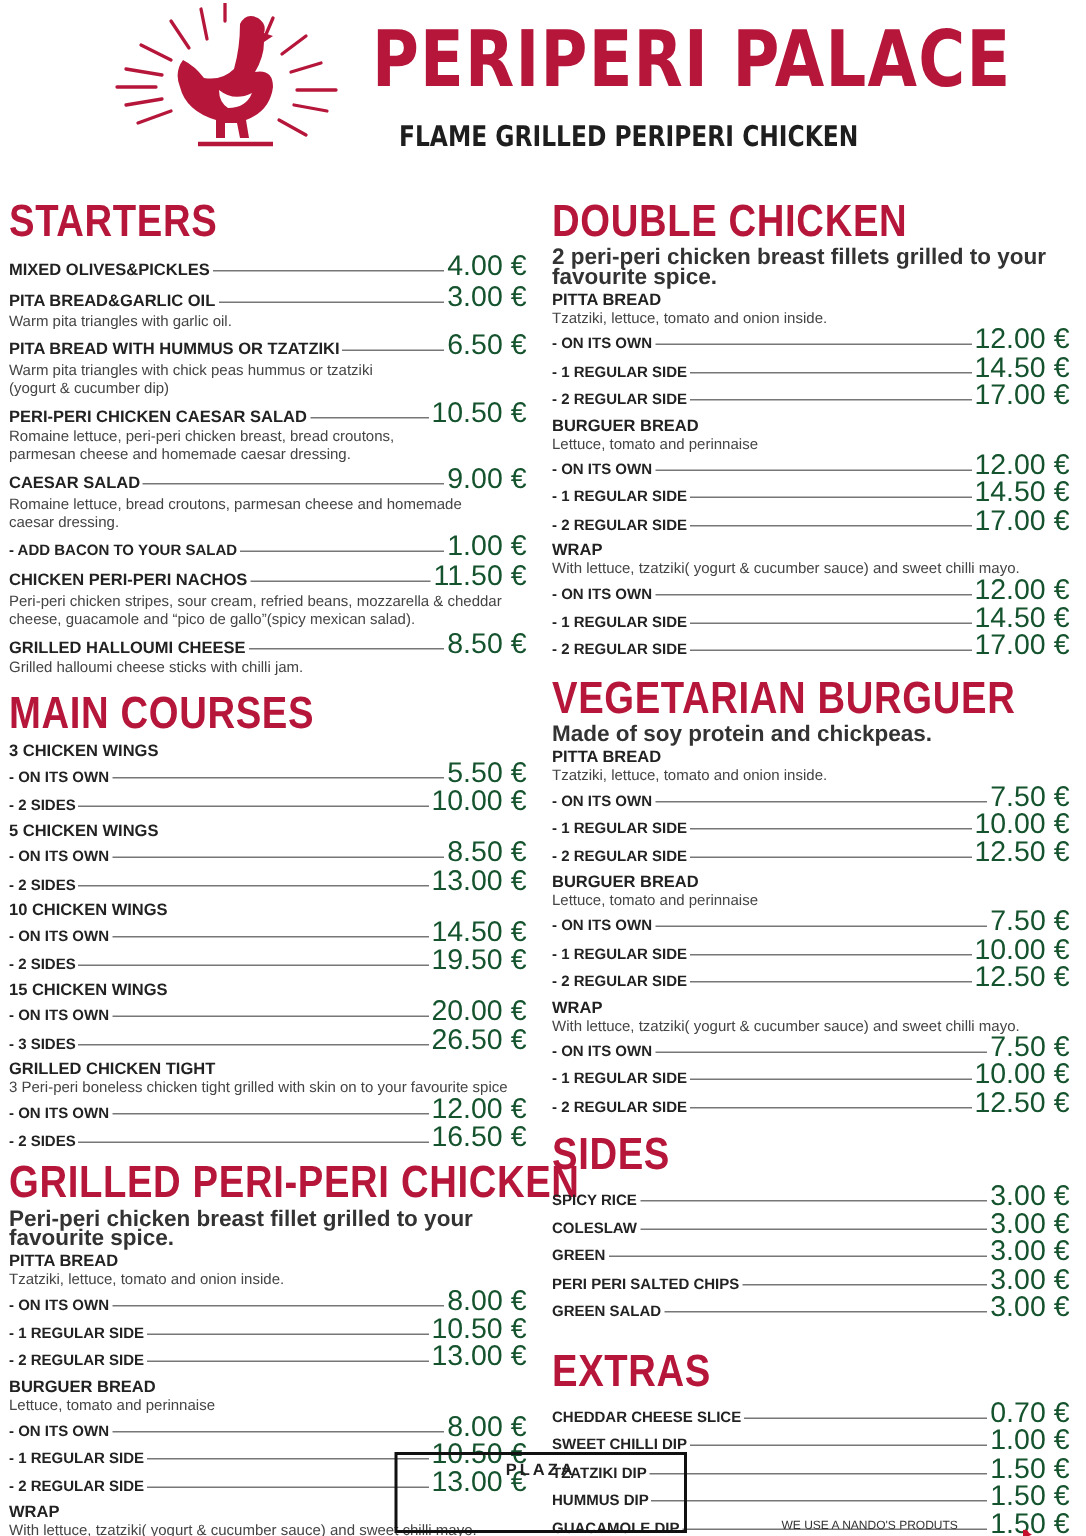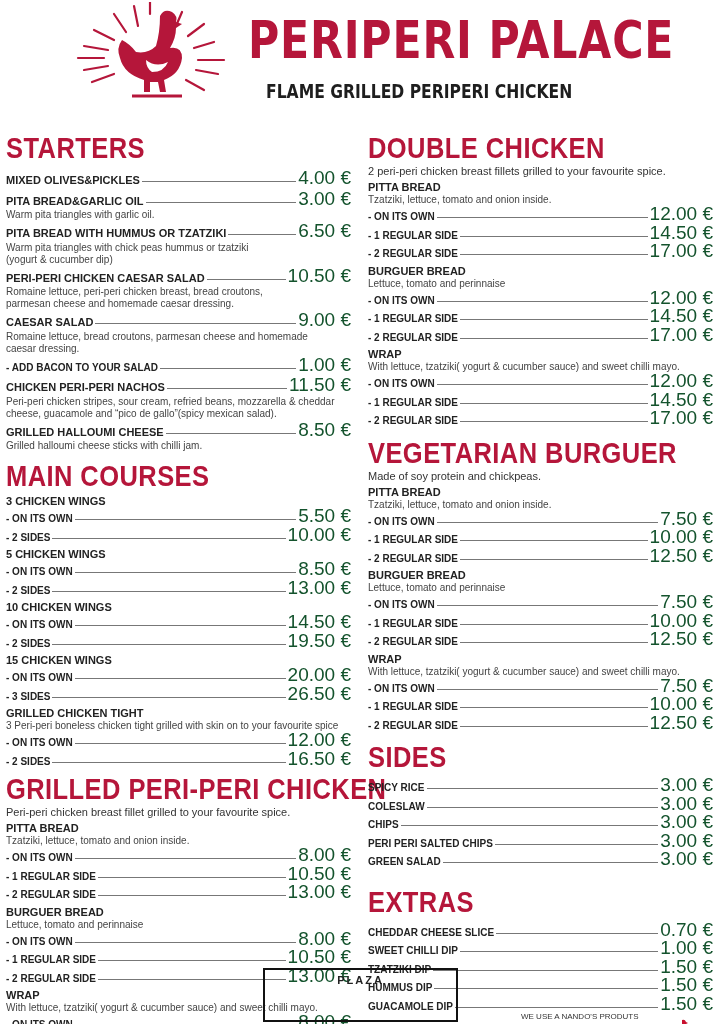--- a/index.html
+++ b/index.html
@@ -9,21 +9,21 @@
   .header { position: absolute; left: 0; top: 0; width: 700px; height: 110px; }
   .logo-rooster { position: absolute; left: 64px; top: 2px; width: 178px; height: 100px; }
   .brand-title { position: absolute; left: 248px; top: 10px; font-family: "DejaVu Sans", sans-serif; font-weight: bold; font-size: 52px; letter-spacing: 1px; color: #b5163a; transform: scaleX(0.82); transform-origin: left top; line-height: 60px; white-space: nowrap; }
   .brand-subtitle { position: absolute; left: 266px; top: 80px; font-family: "DejaVu Sans", sans-serif; font-weight: bold; font-size: 19px; color: #1e1e1e; transform: scaleX(0.82); transform-origin: left top; white-space: nowrap; }
 
   .col { position: absolute; top: 132px; width: 345px; }
   .col.left { left: 6px; }
   .col.right { left: 368px; }
 
   .section-title { font-family: "Liberation Sans", sans-serif; font-weight: bold; color: #b5163a; font-size: 30px; line-height: 32px; transform: scaleX(0.85); transform-origin: left top; white-space: nowrap; letter-spacing: 0.5px; }
-  .section-desc { font-size: 11px; font-weight: normal; color: #333; line-height: 13px; margin-top: 1px; }
+  .section-desc { font-size: 15px; font-weight: bold; color: #333; line-height: 13px; margin-top: 1px; }
   .item { margin-top: 2px; }
   .row { display: flex; align-items: baseline; font-size: 11px; line-height: 15.5px; }
   .row .name { font-weight: bold; color: #222; white-space: nowrap; transform-origin: left; }
   .row .name.sub { font-size: 10px; }
   .row .dots { flex: 1; border-bottom: 1px solid #777; margin: 0 2px; position: relative; top: -2px; }
   .row .price { font-size: 19px; color: #14532d; white-space: nowrap; }
   .heading { font-weight: bold; font-size: 11px; color: #222; line-height: 14px; margin-top: 2px; }
   .desc { font-size: 10px; color: #444; line-height: 12px; }
 
   .gap-sm { height: 4px; }
@@ -383,21 +383,21 @@
         <span class="name sub">SPICY RICE</span>
         <span class="dots"></span>
         <span class="price">3.00 €</span>
       </div>
     <div class="row">
         <span class="name sub">COLESLAW</span>
         <span class="dots"></span>
         <span class="price">3.00 €</span>
       </div>
     <div class="row">
-        <span class="name sub">CHIPS</span>
+        <span class="name sub">GREEN</span>
         <span class="dots"></span>
         <span class="price">3.00 €</span>
       </div>
     <div class="row">
         <span class="name sub">PERI PERI SALTED CHIPS</span>
         <span class="dots"></span>
         <span class="price">3.00 €</span>
       </div>
     <div class="row">
         <span class="name sub">GREEN SALAD</span>

